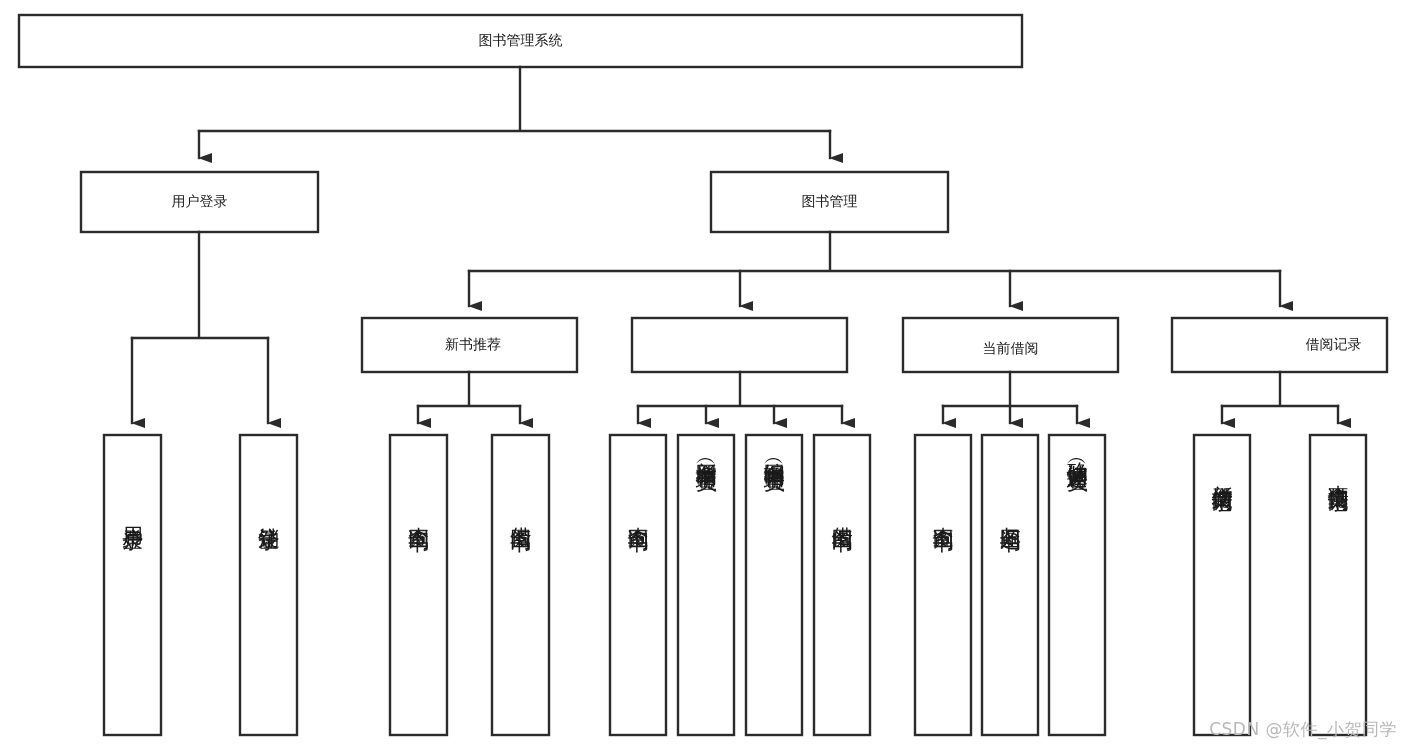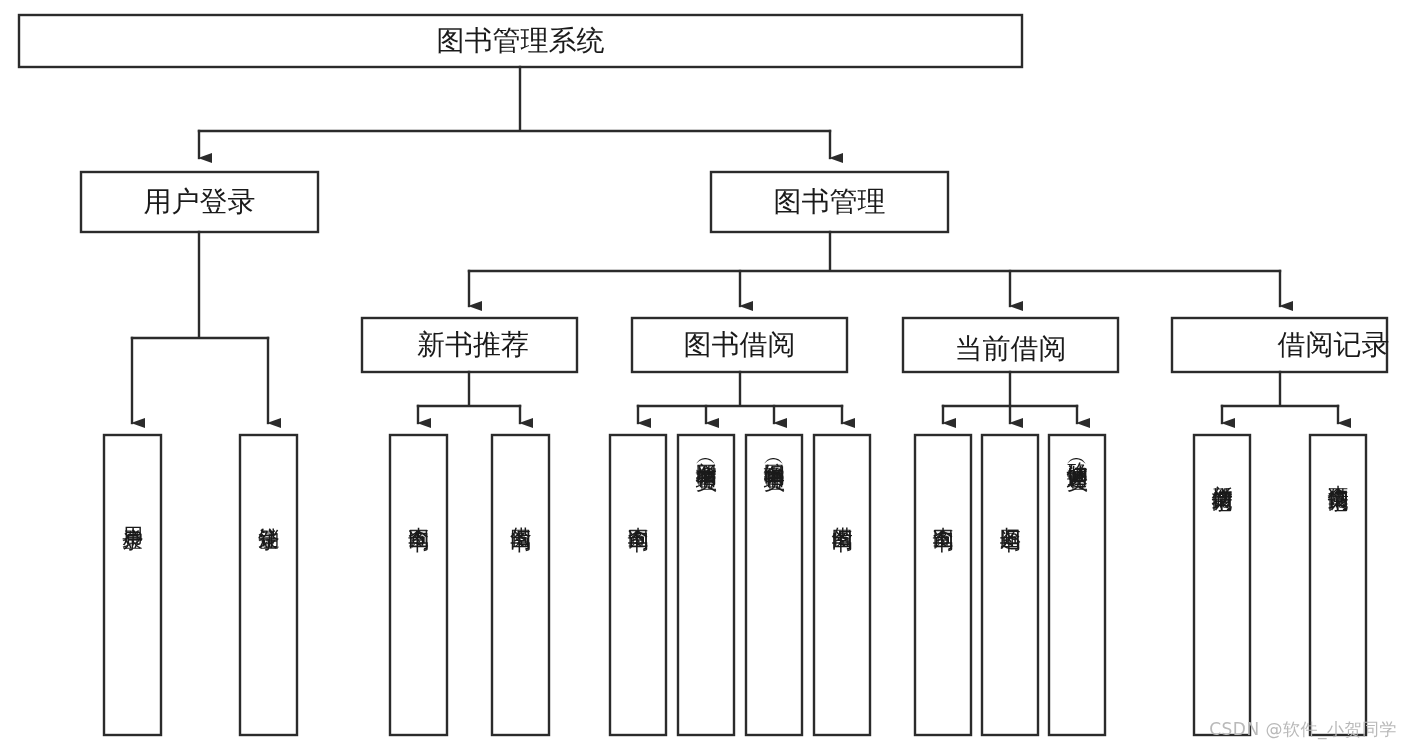--- a/index.html
+++ b/index.html
@@ -62,21 +62,21 @@
   }
   .hlabel-wrap {
     position: absolute;
     display: flex;
     align-items: center;
     justify-content: center;
     pointer-events: none;
   }
   .hlabel-text {
     font-family: "DejaVu Sans", "Liberation Sans", sans-serif;
-    font-size: 28px;
+    font-size: 14px;
     color: #1a1a1a;
     white-space: nowrap;
   }
   #watermark {
     position: absolute;
     right: 8px;
     bottom: 6px;
     font-family: "DejaVu Sans", "Liberation Sans", sans-serif;
     font-size: 17px;
     color: #b9b9b9;
@@ -168,23 +168,20 @@
   </div>
 
   <div class="hlabel-wrap" style="left:711px; top:172px; width:237px; height:60px;border-radius:14px;">
     <span class="hlabel-text">图书管理</span>
   </div>
 
   <div class="hlabel-wrap" style="left:362px; top:318px; width:222px; height:54px;">
     <span class="hlabel-text">新书推荐</span>
   </div>
 
-  <div class="hlabel-wrap" style="left:632px; top:318px; width:215px; height:54px;">
-    <span class="hlabel-text">图书借阅</span>
-  </div>
 
   <div class="hlabel-wrap" style="left:903px; top:318px; width:215px; height:62px;">
     <span class="hlabel-text">当前借阅</span>
   </div>
 
   <div class="hlabel-wrap" style="left:1172px; top:318px; width:235px; height:54px;margin-left:44px;">
     <span class="hlabel-text">借阅记录</span>
   </div>
 
   <div class="vlabel-wrap" style="left:104px; top:510px; width:57px; height:225px;">

